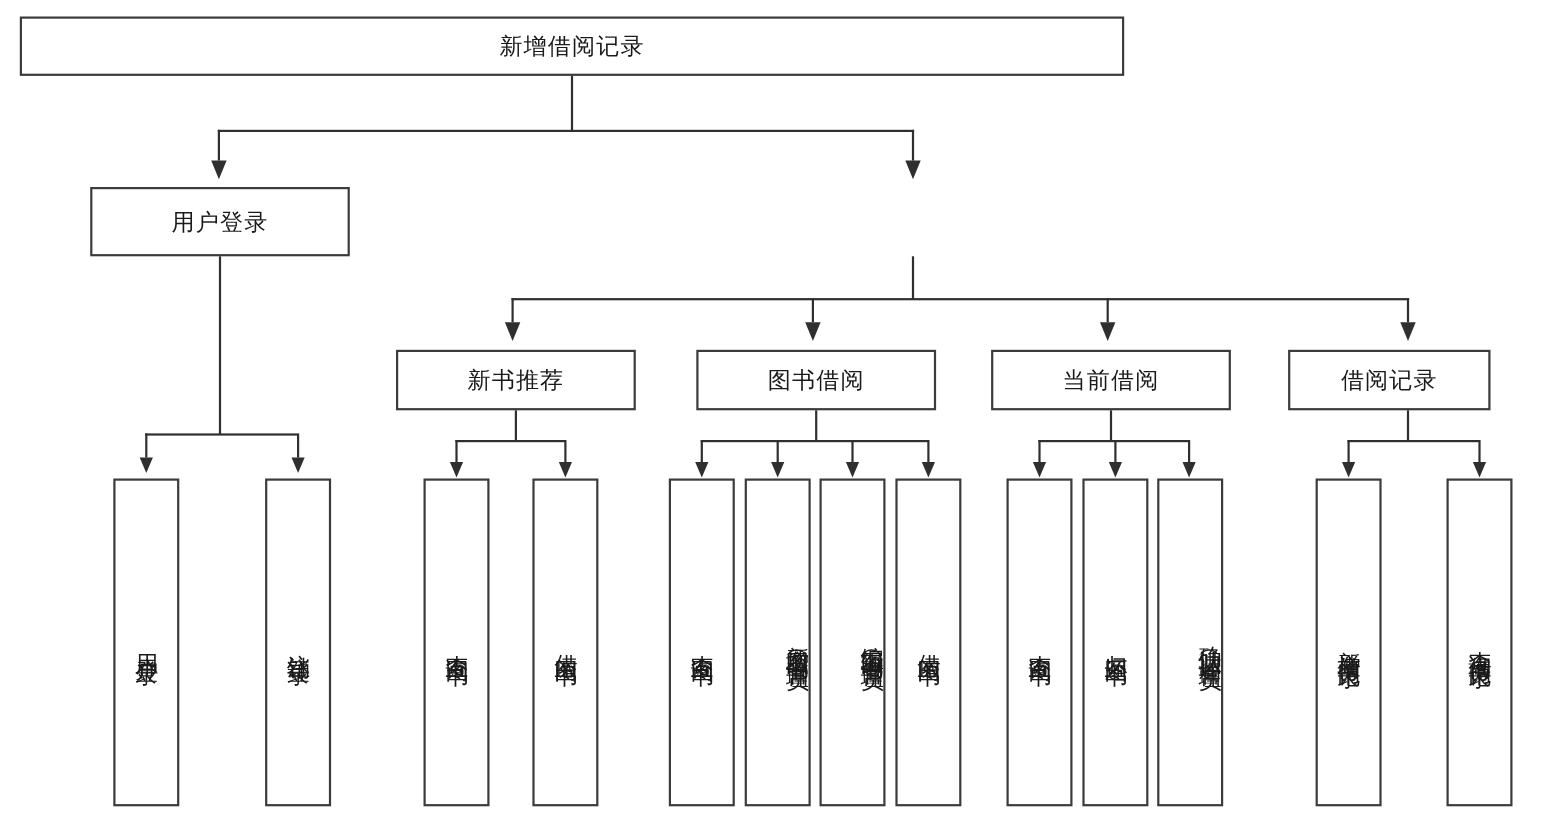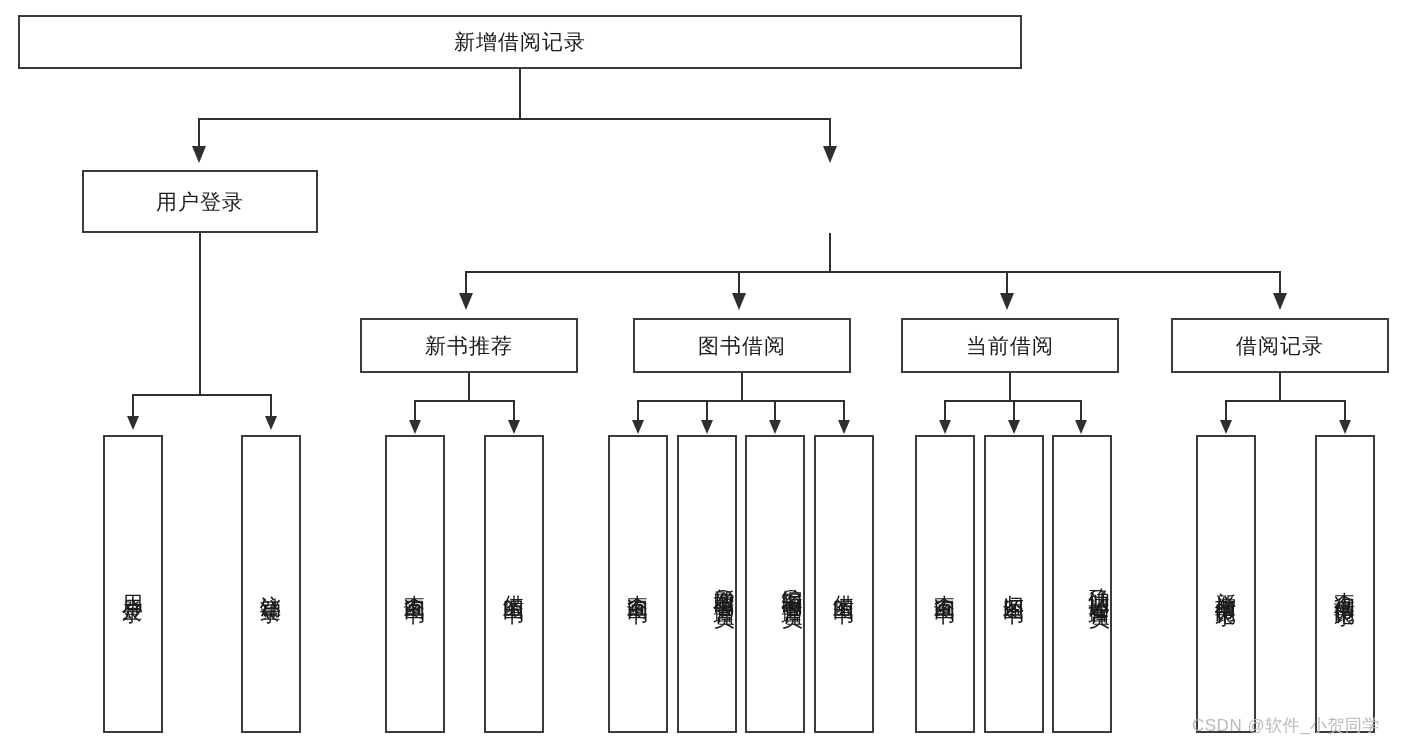--- a/index.html
+++ b/index.html
@@ -107,21 +107,21 @@
   <div class="conn v" style="left:738px; top:271px; height:22px;"></div>
   <div class="arrow" style="left:732px; top:293px;"></div>
   <div class="conn v" style="left:1006px; top:271px; height:22px;"></div>
   <div class="arrow" style="left:1000px; top:293px;"></div>
   <div class="conn v" style="left:1279px; top:271px; height:22px;"></div>
   <div class="arrow" style="left:1273px; top:293px;"></div>
 
   <div class="node horiz" style="left:633px; top:318px; width:218px; height:55px;">图书借阅</div>
   <div class="node horiz" style="left:360px; top:318px; width:218px; height:55px;">新书推荐</div>
   <div class="node horiz" style="left:901px; top:318px; width:218px; height:55px;">当前借阅</div>
-  <div class="node horiz" style="left:1171px; top:318px; width:218px; height:55px;">借阅记录</div>
+  <div class="node horiz" style="left:1171px; top:318px; width:184px; height:55px;">借阅记录</div>
 
   <div class="conn v" style="left:468px; top:373px; height:28px;"></div>
   <div class="conn h" style="left:414px; top:400px; width:100px;"></div>
   <div class="conn v" style="left:414px; top:400px; height:20px;"></div>
   <div class="arrow small" style="left:409px; top:420px;"></div>
   <div class="conn v" style="left:513px; top:400px; height:20px;"></div>
   <div class="arrow small" style="left:508px; top:420px;"></div>
 
   <div class="conn v" style="left:741px; top:373px; height:28px;"></div>
   <div class="conn h" style="left:637px; top:400px; width:207px;"></div>
@@ -161,15 +161,14 @@
   <div class="node vert topal" style="left:745px; top:435px; width:60px; height:298px;">编辑图书（管理员）</div>
   <div class="node vert midal" style="left:814px; top:435px; width:60px; height:298px;">借阅图书</div>
 
   <div class="node vert midal" style="left:915px; top:435px; width:60px; height:298px;">查询图书</div>
   <div class="node vert midal" style="left:984px; top:435px; width:60px; height:298px;">归还图书</div>
   <div class="node vert topal" style="left:1052px; top:435px; width:60px; height:298px;">确认归还（管理员）</div>
 
   <div class="node vert midal" style="left:1196px; top:435px; width:60px; height:298px;">新增借阅记录</div>
   <div class="node vert midal" style="left:1315px; top:435px; width:60px; height:298px;">查询借阅记录</div>
 
-  <div class="watermark" style="left:1192px; top:714px;">CSDN @软件_小贺同学</div>
 
 </div>
 
 </body></html>

